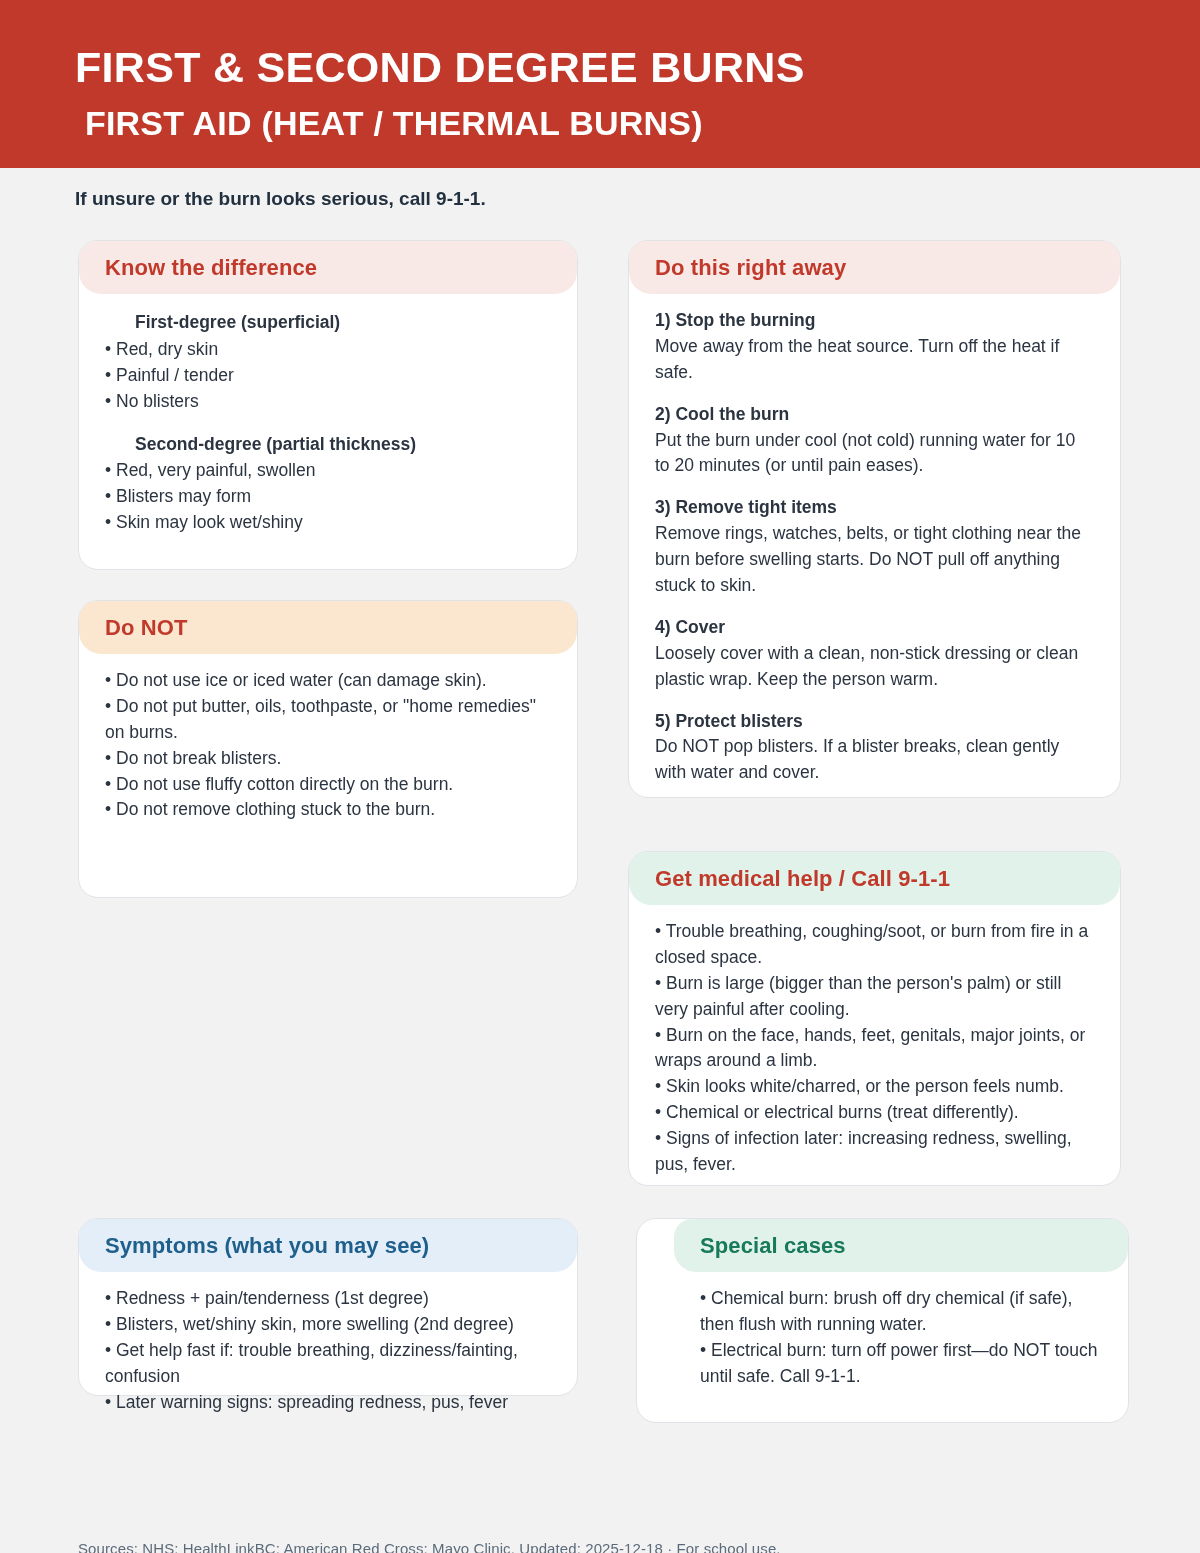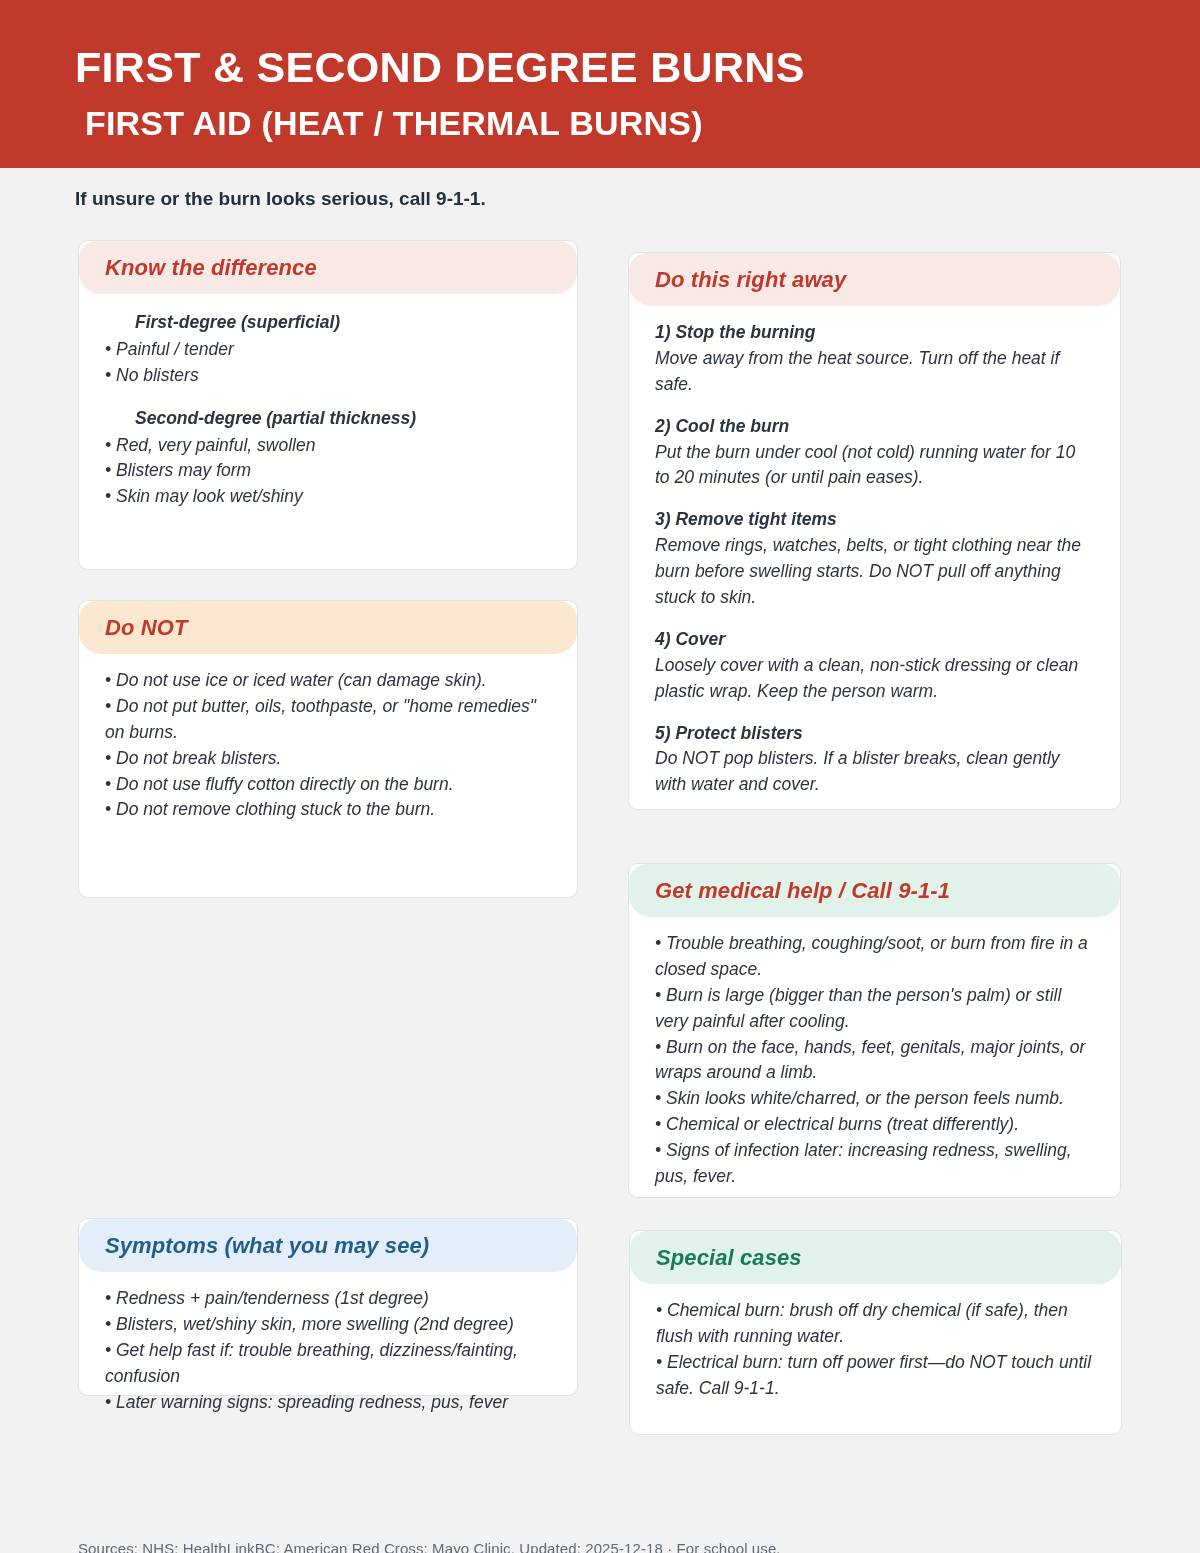--- a/index.html
+++ b/index.html
@@ -52,32 +52,30 @@
   }
   .col-left {
     position: absolute;
     left: 78px;
     width: 500px;
   }
   .col-right {
     position: absolute;
     left: 628px;
     width: 493px;
-    margin-top: 12px;
   }
 
   
   .card {
     background: #ffffff;
     border: 1px solid #dfe3e8;
-    border-radius: 10px;
+    border-radius: 20px;
     position: relative;
     margin-bottom: 28px;
     overflow: visible;
-    font-style: italic;
   }
   .card-head {
     border-radius: 18px 18px 22px 22px;
     padding: 14px 26px 13px 26px;
     font-size: 22px;
     font-weight: bold;
     letter-spacing: 0.1px;
   }
   .card-body {
     padding: 14px 26px 22px 26px;
@@ -128,20 +126,21 @@
 <div class="intro">If unsure or the burn looks serious, call 9-1-1.</div>
 
 <div class="columns">
 
   <div class="col-left">
 
     <div class="card" style="height:330px;">
       <div class="card-head head-pink">Know the difference</div>
       <div class="card-body">
         <p class="sub">First-degree (superficial)</p>
+        <p>• Red, dry skin</p>
         <p>• Painful / tender</p>
         <p>• No blisters</p>
         <div class="gap"></div>
         <p class="sub">Second-degree (partial thickness)</p>
         <p>• Red, very painful, swollen</p>
         <p>• Blisters may form</p>
         <p>• Skin may look wet/shiny</p>
       </div>
     </div>
 
@@ -191,21 +190,21 @@
       <div class="card-body">
         <p>• Trouble breathing, coughing/soot, or burn from fire in a closed space.</p>
         <p>• Burn is large (bigger than the person's palm) or still very painful after cooling.</p>
         <p>• Burn on the face, hands, feet, genitals, major joints, or wraps around a limb.</p>
         <p>• Skin looks white/charred, or the person feels numb.</p>
         <p>• Chemical or electrical burns (treat differently).</p>
         <p>• Signs of infection later: increasing redness, swelling, pus, fever.</p>
       </div>
     </div>
 
-    <div class="card" style="position:absolute; top:978px; left:1px; width:493px; height:205px;">
+    <div class="card" style="position:absolute; top:978px; left:8px; width:493px; height:205px;padding-left:37px;">
       <div class="card-head head-green">Special cases</div>
       <div class="card-body">
         <p>• Chemical burn: brush off dry chemical (if safe), then flush with running water.</p>
         <p>• Electrical burn: turn off power first—do NOT touch until safe. Call 9-1-1.</p>
       </div>
     </div>
 
   </div>
 </div>
 

